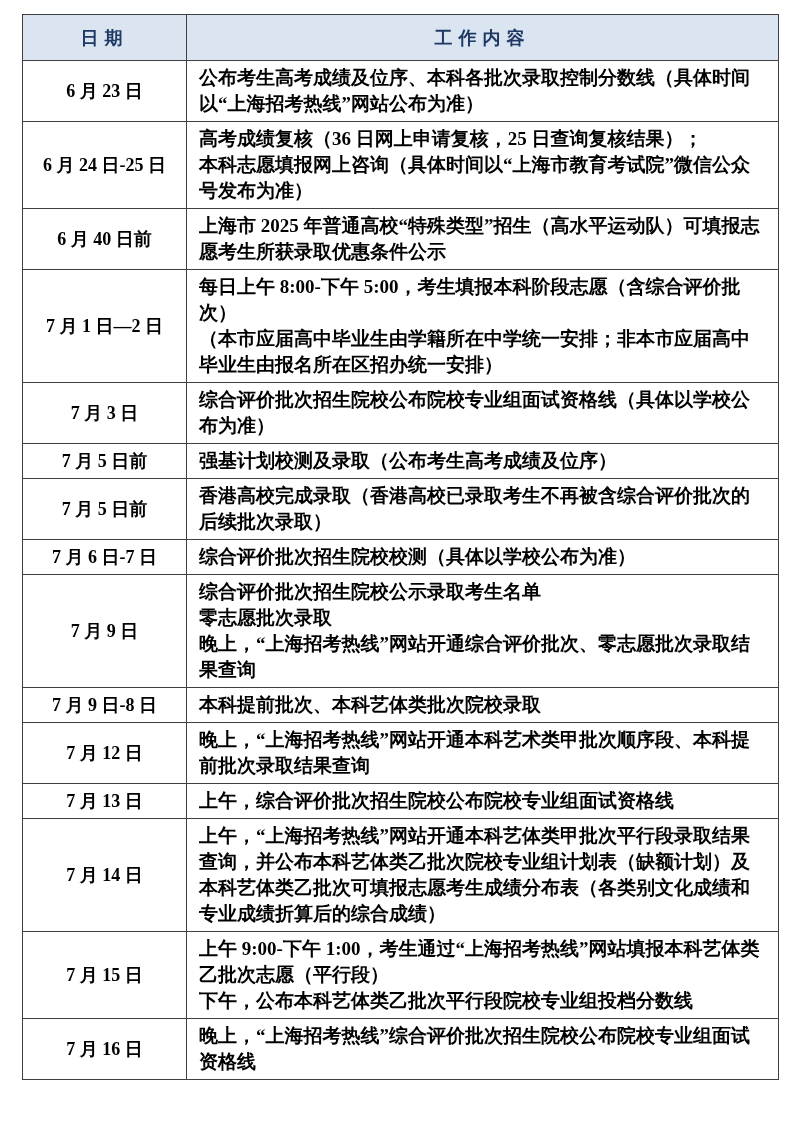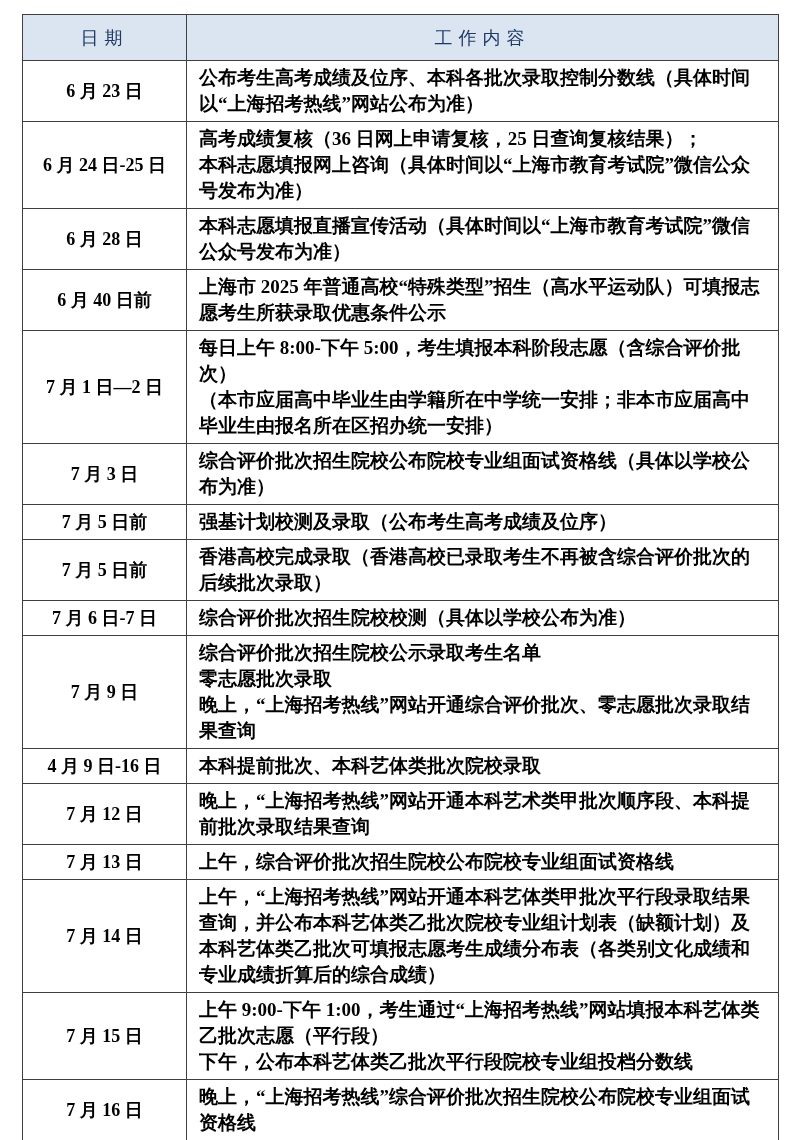--- a/index.html
+++ b/index.html
@@ -33,21 +33,21 @@
   col.c-date{width:164px;}
   col.c-content{width:592px;}
   th,td{
     border:1px solid var(--border-color);
     box-sizing:border-box;
   }
   thead th{
     background:var(--header-bg);
     color:var(--header-text);
     font-size:18px;
-    font-weight:400;
+    font-weight:700;
     text-align:center;
     vertical-align:middle;
     height:46px;
     padding:6px 8px;
     letter-spacing:6px;
   }
   td.date-cell{
     text-align:center;
     vertical-align:middle;
     font-weight:700;
@@ -91,26 +91,20 @@
           </td>
   </tr>
         <tr>
     <td class="date-cell">6 月 24 日-25 日</td>
     <td class="content-cell">
             <div class="content-line">高考成绩复核（36 日网上申请复核，25 日查询复核结果）；</div>
             <div class="content-line">本科志愿填报网上咨询（具体时间以“上海市教育考试院”微信公众号发布为准）</div>
           </td>
   </tr>
         <tr>
-    <td class="date-cell">6 月 28 日</td>
-    <td class="content-cell">
-            <div class="content-line">本科志愿填报直播宣传活动（具体时间以“上海市教育考试院”微信公众号发布为准）</div>
-          </td>
-  </tr>
-        <tr>
     <td class="date-cell">6 月 40 日前</td>
     <td class="content-cell">
             <div class="content-line">上海市 2025 年普通高校“特殊类型”招生（高水平运动队）可填报志愿考生所获录取优惠条件公示</div>
           </td>
   </tr>
         <tr>
     <td class="date-cell">7 月 1 日—2 日</td>
     <td class="content-cell">
             <div class="content-line">每日上午 8:00-下午 5:00，考生填报本科阶段志愿（含综合评价批次）</div>
             <div class="content-line">（本市应届高中毕业生由学籍所在中学统一安排；非本市应届高中毕业生由报名所在区招办统一安排）</div>
@@ -142,21 +136,21 @@
   </tr>
         <tr>
     <td class="date-cell">7 月 9 日</td>
     <td class="content-cell">
             <div class="content-line">综合评价批次招生院校公示录取考生名单</div>
             <div class="content-line">零志愿批次录取</div>
             <div class="content-line">晚上，“上海招考热线”网站开通综合评价批次、零志愿批次录取结果查询</div>
           </td>
   </tr>
         <tr>
-    <td class="date-cell">4 月 9 日-16 日</td>
+    <td class="date-cell">7 月 9 日-8 日</td>
     <td class="content-cell">
             <div class="content-line">本科提前批次、本科艺体类批次院校录取</div>
           </td>
   </tr>
         <tr>
     <td class="date-cell">7 月 12 日</td>
     <td class="content-cell">
             <div class="content-line">晚上，“上海招考热线”网站开通本科艺术类甲批次顺序段、本科提前批次录取结果查询</div>
           </td>
   </tr>

